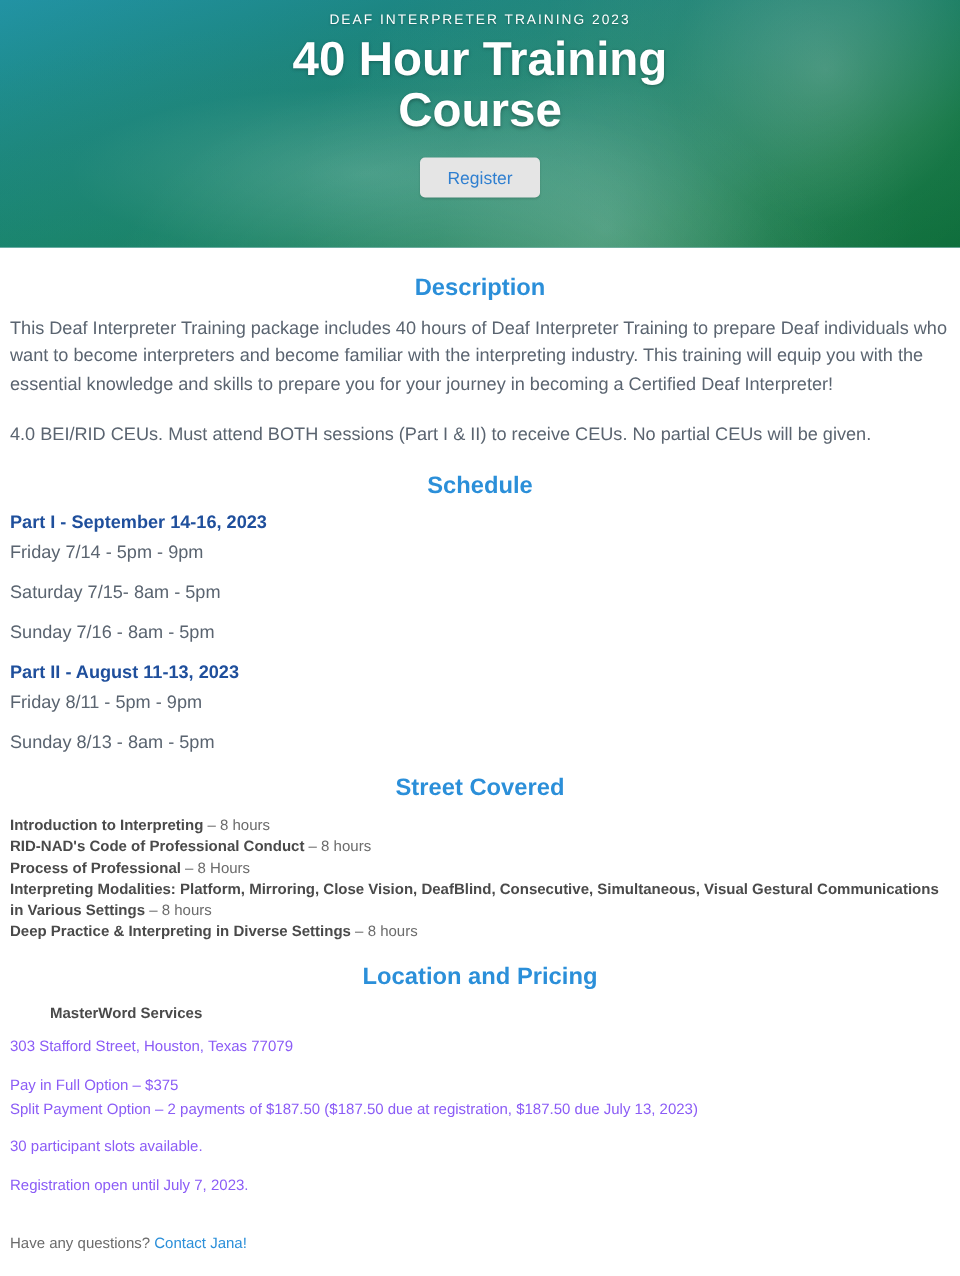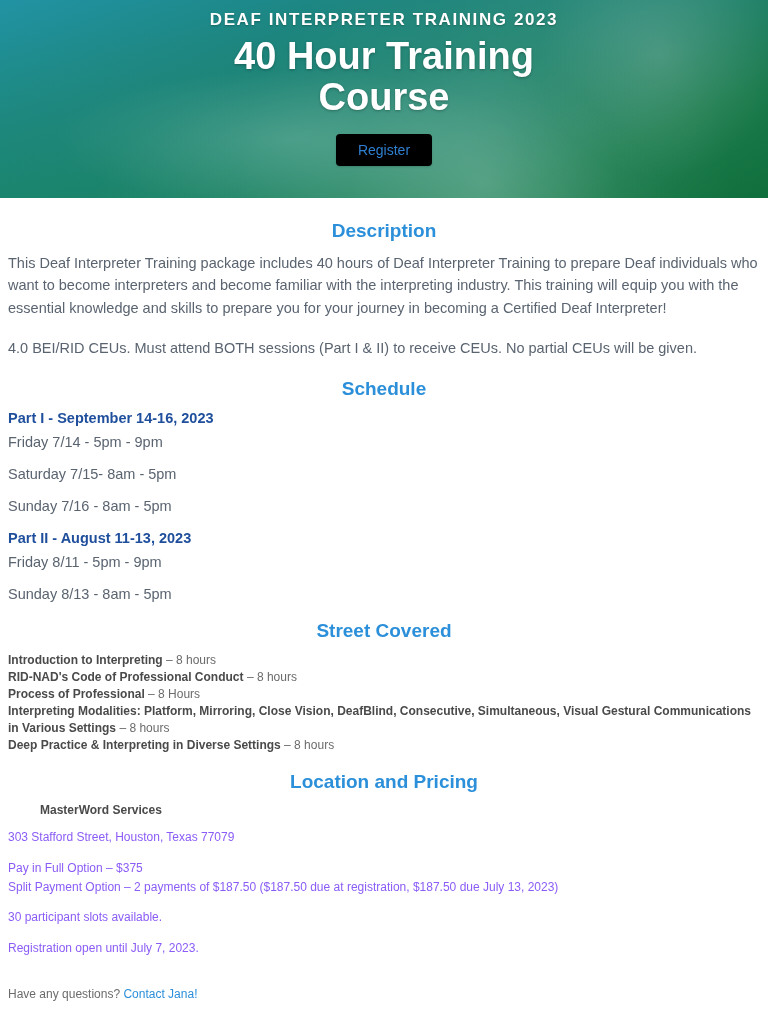--- a/index.html
+++ b/index.html
@@ -39,39 +39,39 @@
   }
   .hero-inner {
     position: relative;
     z-index: 2;
     width: 768px;
     padding-top: 6px;
     text-align: center;
     color: #ffffff;
   }
   .kicker {
-    font-size: 17px;
-    font-weight: bold;
+    font-size: 11px;
+    font-weight: normal;
     letter-spacing: 1.6px;
     text-transform: uppercase;
     margin: 4px 0 6px 0;
     text-shadow: 0 1px 2px rgba(0,0,0,0.25);
   }
   .hero-title {
     font-size: 38px;
     line-height: 1.08;
     font-weight: bold;
     margin: 0 auto;
     max-width: 430px;
     text-shadow: 0 1px 3px rgba(0,0,0,0.28);
   }
   .register-wrap { margin-top: 16px; }
   .register-btn {
     display: inline-block;
-    background: #000000;
+    background: #e5e5e5;
     color: #2f7fd0;
     border: none;
     border-radius: 4px;
     padding: 8px 22px;
     font-size: 14px;
     font-family: "Liberation Sans", sans-serif;
     cursor: pointer;
     box-shadow: 0 1px 2px rgba(0,0,0,0.15);
   }
 

